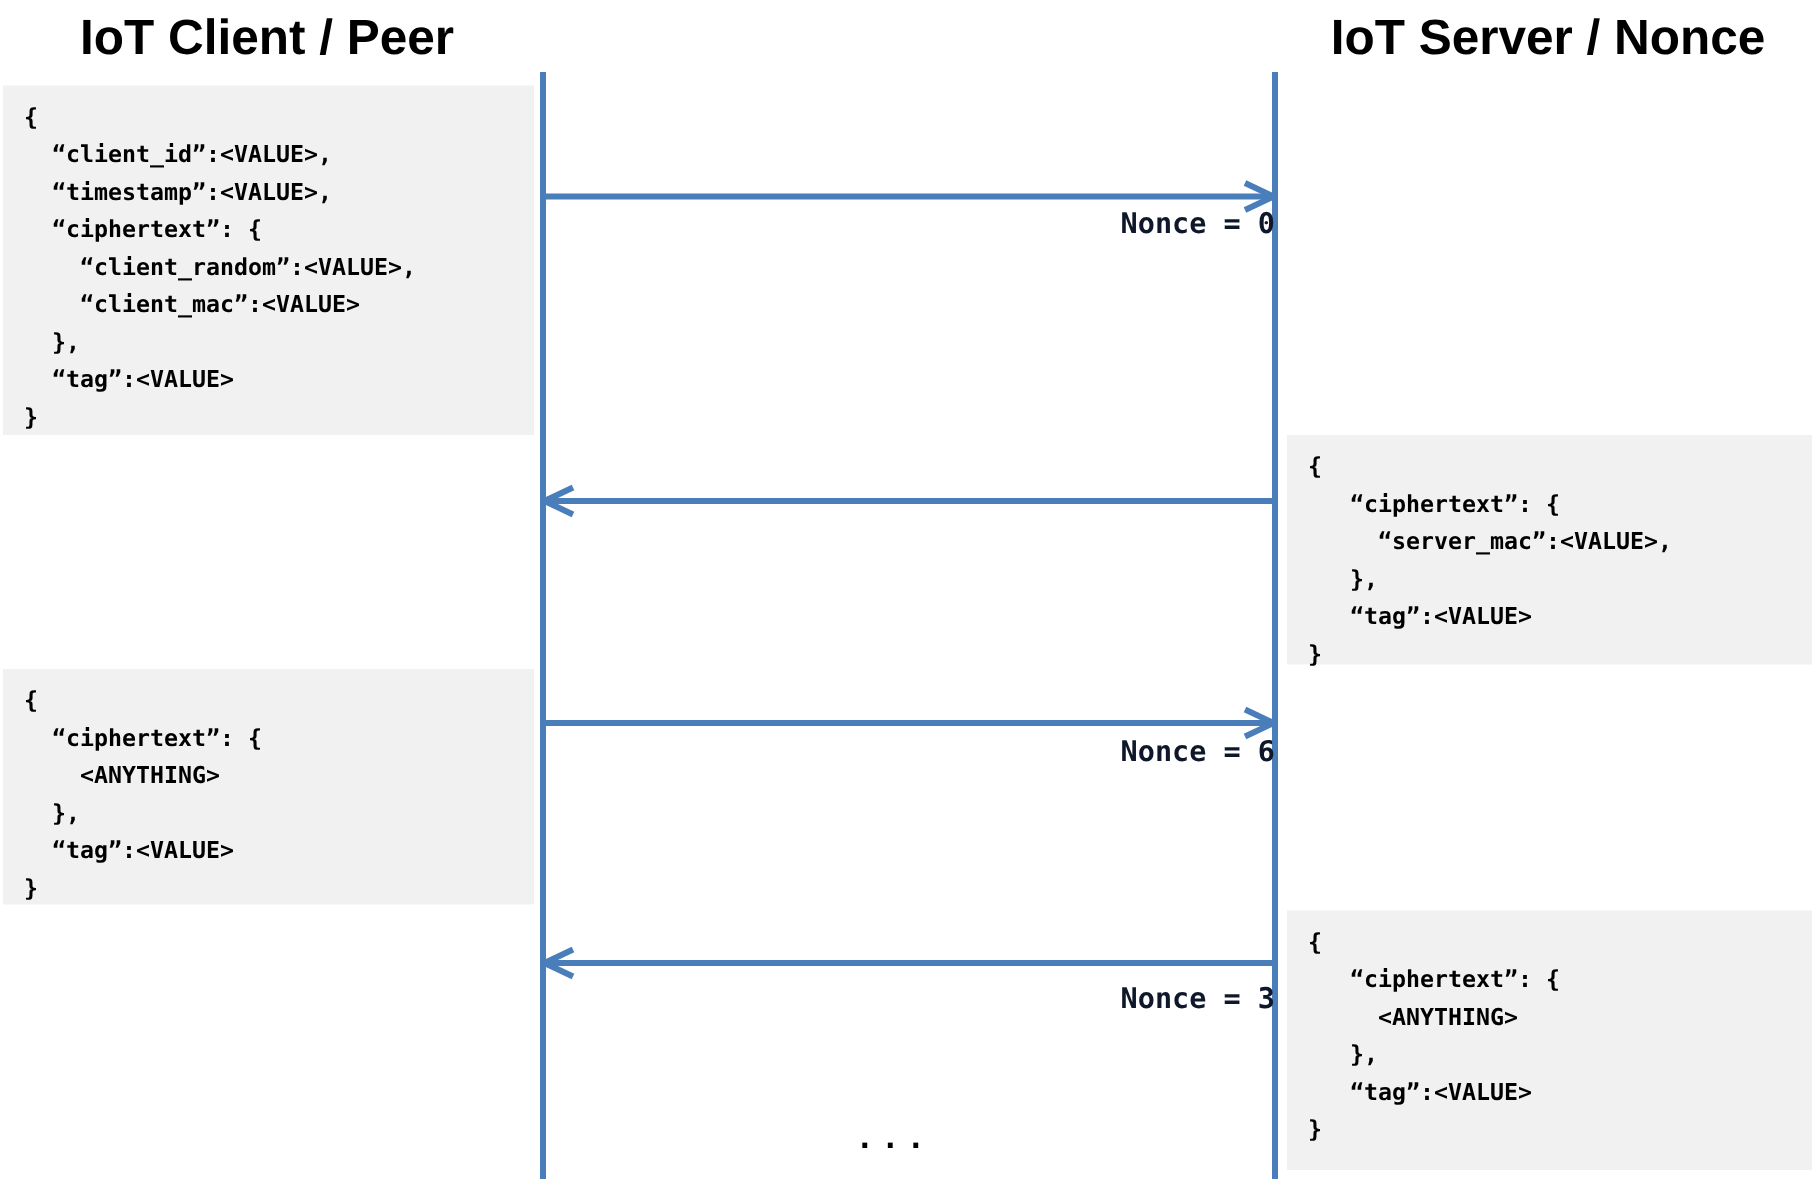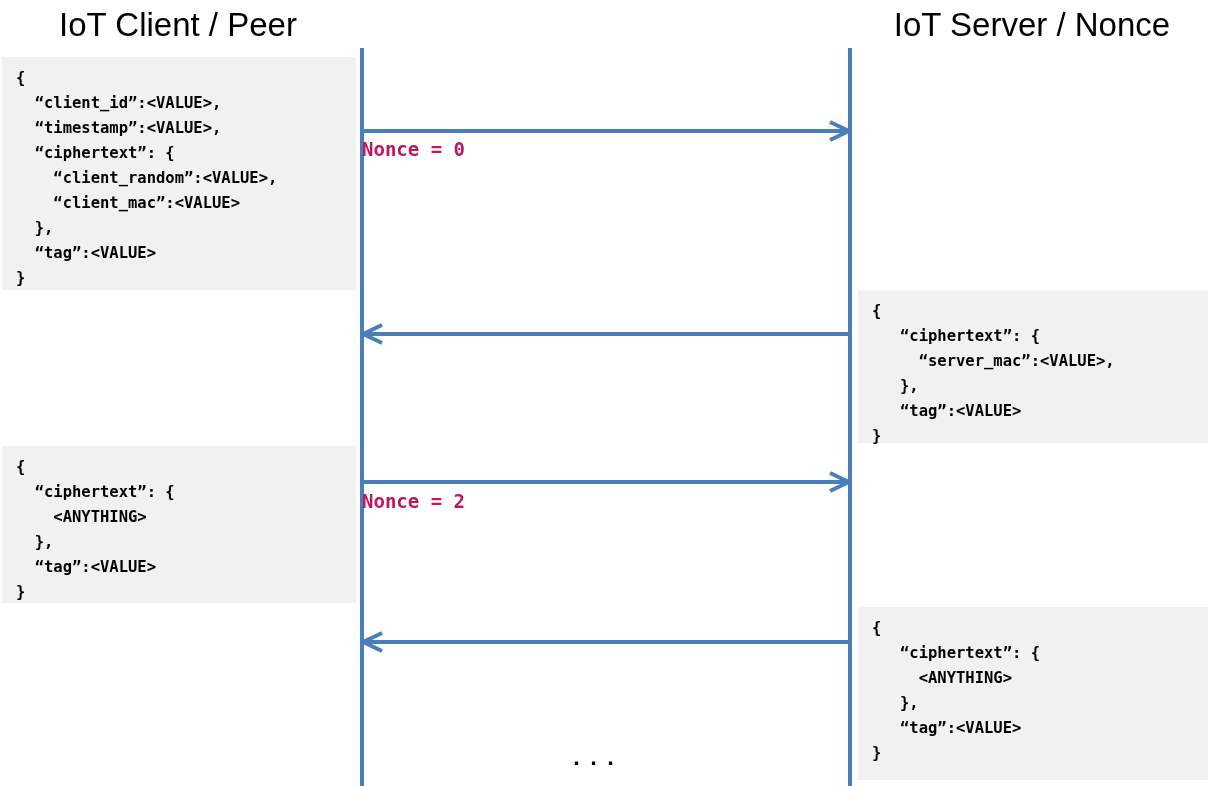--- a/index.html
+++ b/index.html
@@ -10,21 +10,21 @@
     background: #ffffff;
     overflow: hidden;
     font-family: "Liberation Sans", sans-serif;
   }
   .title {
     position: absolute;
     top: 1px;
     height: 48px;
     line-height: 48px;
     font-family: "Liberation Sans", sans-serif;
-    font-weight: normal;
+    font-weight: bold;
     font-size: 33px;
     color: #000000;
     text-align: center;
     white-space: nowrap;
   }
   .title.client { left: 0px;   width: 356px; }
   .title.server { left: 856px; width: 352px; }
 
   .lifeline {
     position: absolute;
@@ -61,25 +61,25 @@
   }
   .arrow.a0 { top: 119px; }
   .arrow.a1 { top: 322px; }
   .arrow.a2 { top: 470px; }
   .arrow.a3 { top: 630px; }
 
   .msg-label {
     position: absolute;
     left: 362px;
     width: 488px;
-    text-align: left;
+    text-align: right;
     font-family: "DejaVu Sans Mono", monospace;
     font-weight: bold;
     font-size: 19px;
-    color: #be185d;
+    color: #0f172a;
     white-space: pre;
   }
   .msg-label.n0 { top: 138px; }
   .msg-label.n1 { top: 347px; }
   .msg-label.n2 { top: 490px; }
   .msg-label.n3 { top: 655px; }
 
   .ellipsis {
     position: absolute;
     left: 352px;
@@ -150,17 +150,18 @@
     <line x1="2" y1="12" x2="487" y2="12" stroke-width="4" stroke="#4a7ebb"></line>
     <polyline points="470,3 489,12 470,21" fill="none" stroke-width="4" stroke="#4a7ebb"></polyline>
   </svg>
 
   <svg class="arrow a3" width="492" height="24">
     <line x1="490" y1="12" x2="5" y2="12" stroke-width="4" stroke="#4a7ebb"></line>
     <polyline points="22,3 3,12 22,21" fill="none" stroke-width="4" stroke="#4a7ebb"></polyline>
   </svg>
 
   <div class="msg-label n0">Nonce = 0</div>
-  <div class="msg-label n2">Nonce = 2</div>
+  <div class="msg-label n2">Nonce = 6</div>
+  <div class="msg-label n3">Nonce = 3</div>
 
   <div class="ellipsis">...</div>
 
 </div>
 
 </body></html>

